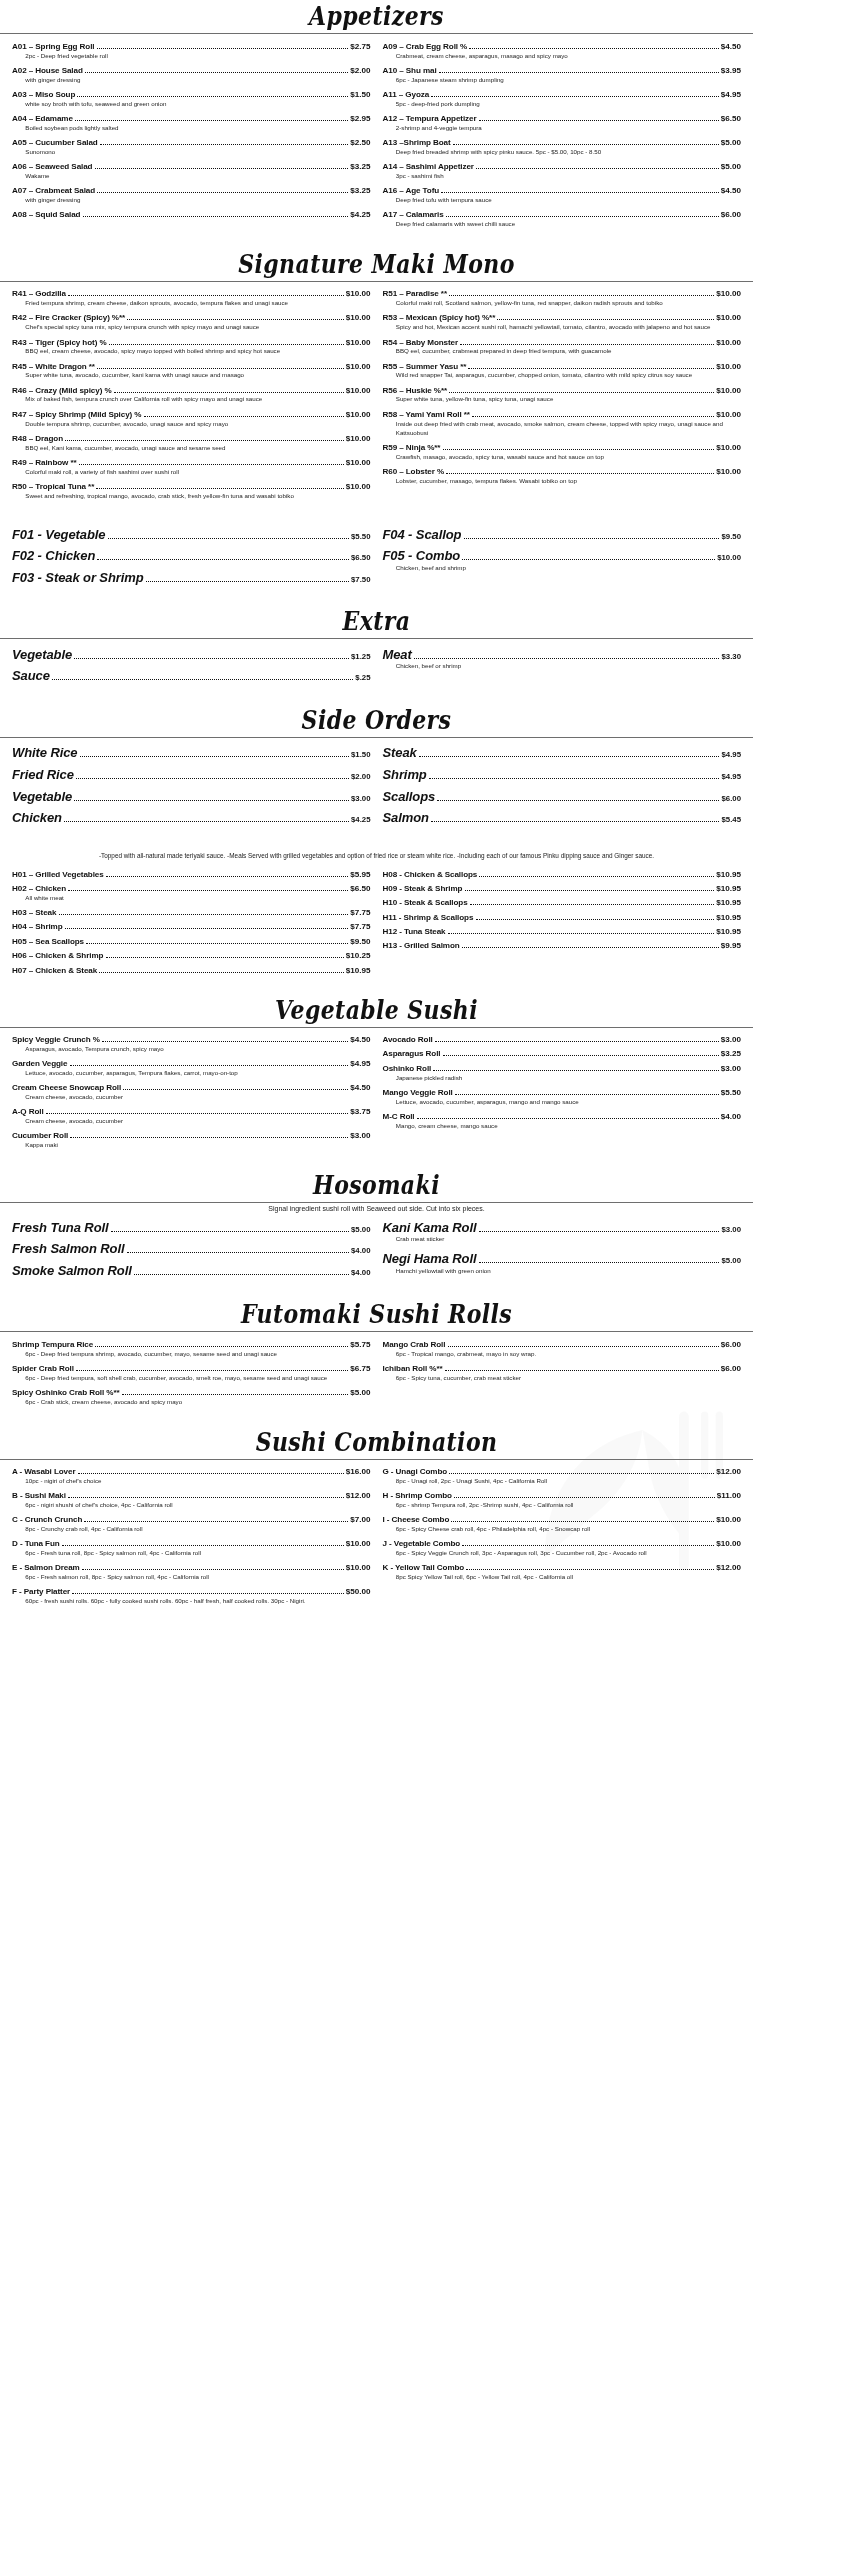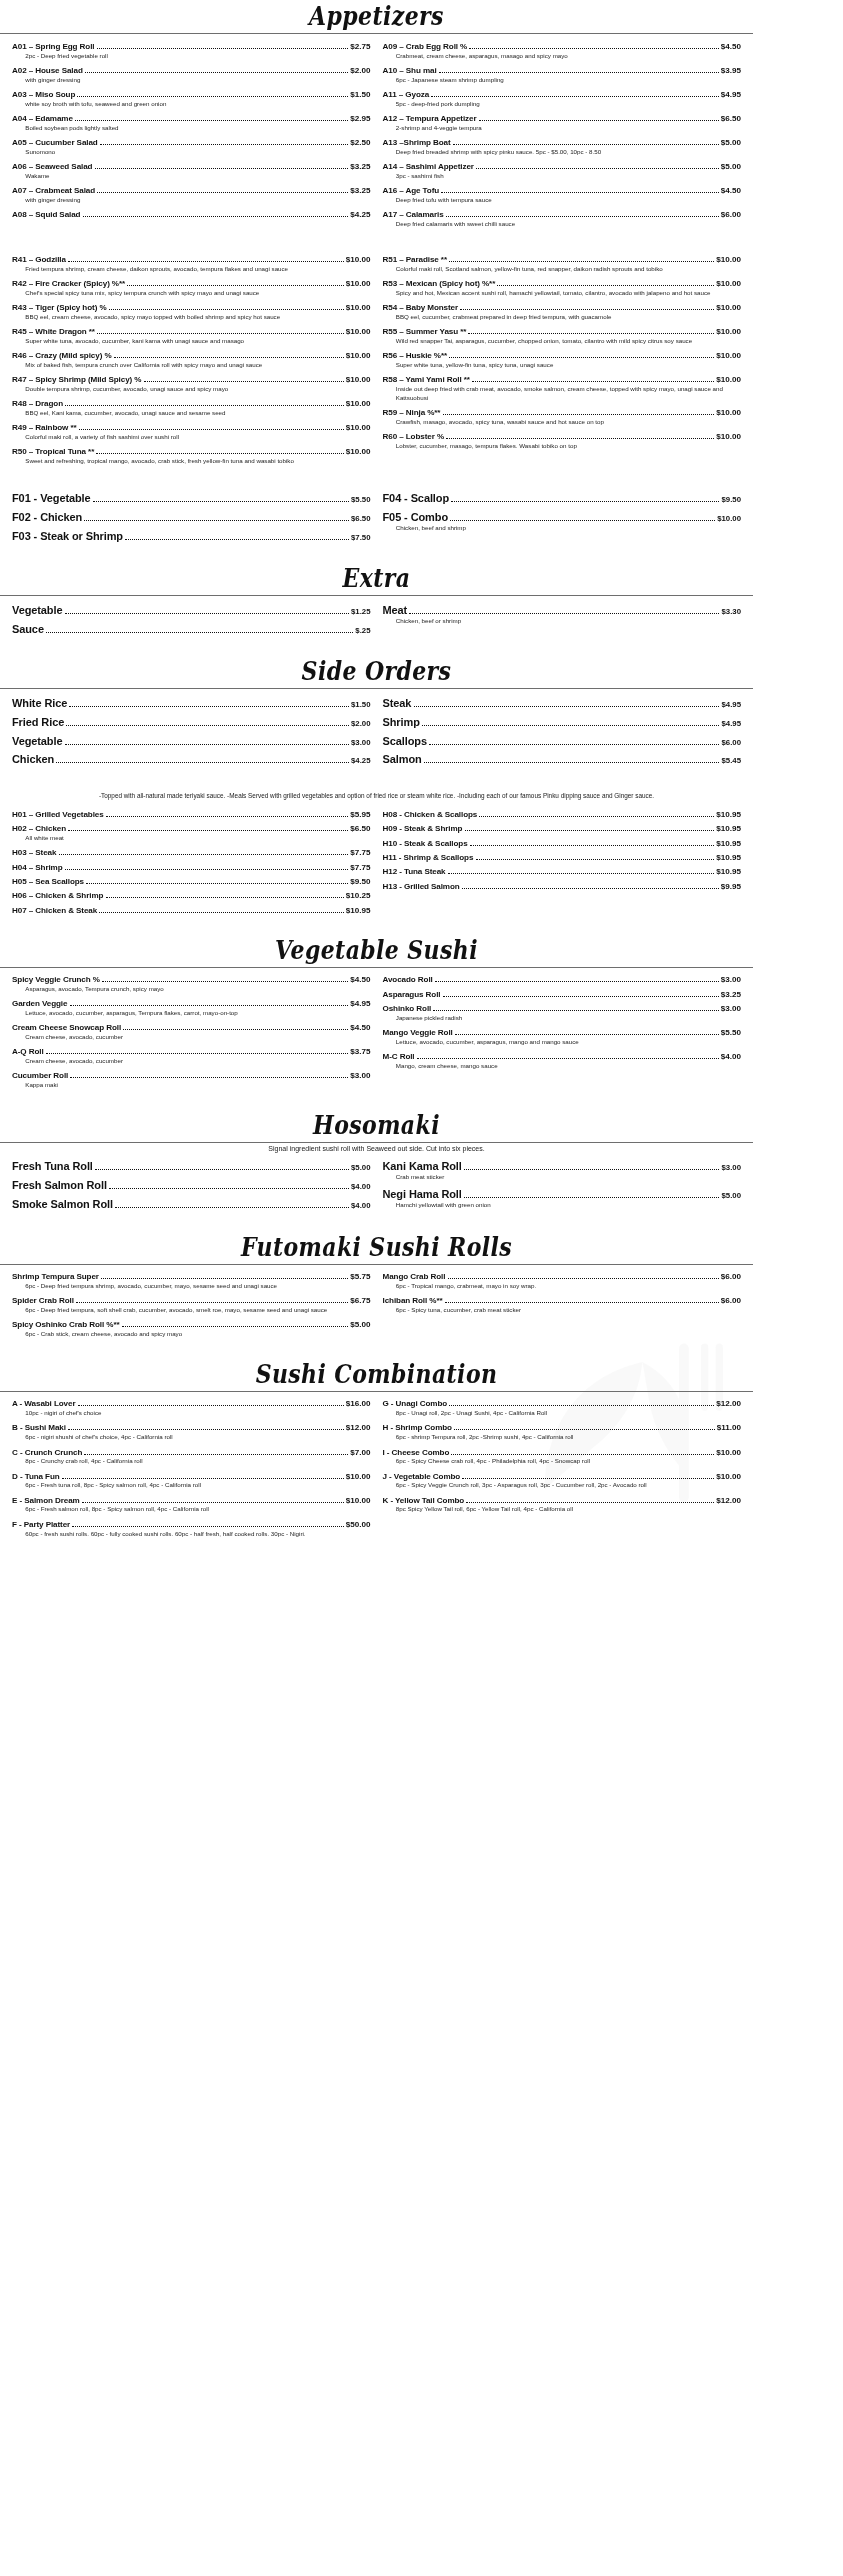--- a/index.html
+++ b/index.html
@@ -103,21 +103,21 @@
   }
   .item-desc{
     font-size:6.2px;
     line-height:1.45;
     margin:0.7px 0 0 13.3px;
     color:#1d1d1d;
     max-width:94%;
   }
   
   .compact .item{margin-bottom:6.7px;}
-  .compact .item-name{font-size:11px;}
+  .compact .item-name{font-size:13px;font-style:italic;}
   .compact .item-price{font-size:7.8px;}
   .spacer-18{height:13.3px;}
 </style>
 </head>
 <body>
 
 <div class="page">
 
   <svg class="watermark" viewBox="0 0 200 200">
     <path d="M40 150 C40 90 75 55 120 45 C118 70 105 95 80 115 C65 128 50 140 40 150 Z" fill="#888"></path>
@@ -259,20 +259,21 @@
                 <span class="dots"></span>
                 <span class="item-price">$6.00</span>
               </div>
               <div class="item-desc">Deep fried calamaris with sweet chilli sauce</div>
             </div>
           </div>
         </div>
         <div class="spacer-18"></div>
       </section>
       <section class="section">
+        <div class="sec-head"><div class="sec-title">Signature Maki Mono</div><div class="sec-rule"></div></div>
         <div class="cols">
           <div class="col">
             <div class="item">
               <div class="item-line">
                 <span class="item-name">R41 – Godzilla</span>
                 <span class="dots"></span>
                 <span class="item-price">$10.00</span>
               </div>
               <div class="item-desc">Fried tempura shrimp, cream cheese, daikon sprouts, avocado, tempura flakes and unagi sauce</div>
             </div>
@@ -789,21 +790,21 @@
           </div>
         </div>
         <div class="spacer-18"></div>
       </section>
       <section class="section">
         <div class="sec-head"><div class="sec-title">Futomaki Sushi Rolls</div><div class="sec-rule"></div></div>
         <div class="cols">
           <div class="col">
             <div class="item">
               <div class="item-line">
-                <span class="item-name">Shrimp Tempura Super</span>
+                <span class="item-name">Shrimp Tempura Rice</span>
                 <span class="dots"></span>
                 <span class="item-price">$5.75</span>
               </div>
               <div class="item-desc">6pc - Deep fried tempura shrimp, avocado, cucumber, mayo, sesame seed and unagi sauce</div>
             </div>
             <div class="item">
               <div class="item-line">
                 <span class="item-name">Spider Crab Roll</span>
                 <span class="dots"></span>
                 <span class="item-price">$6.75</span>

